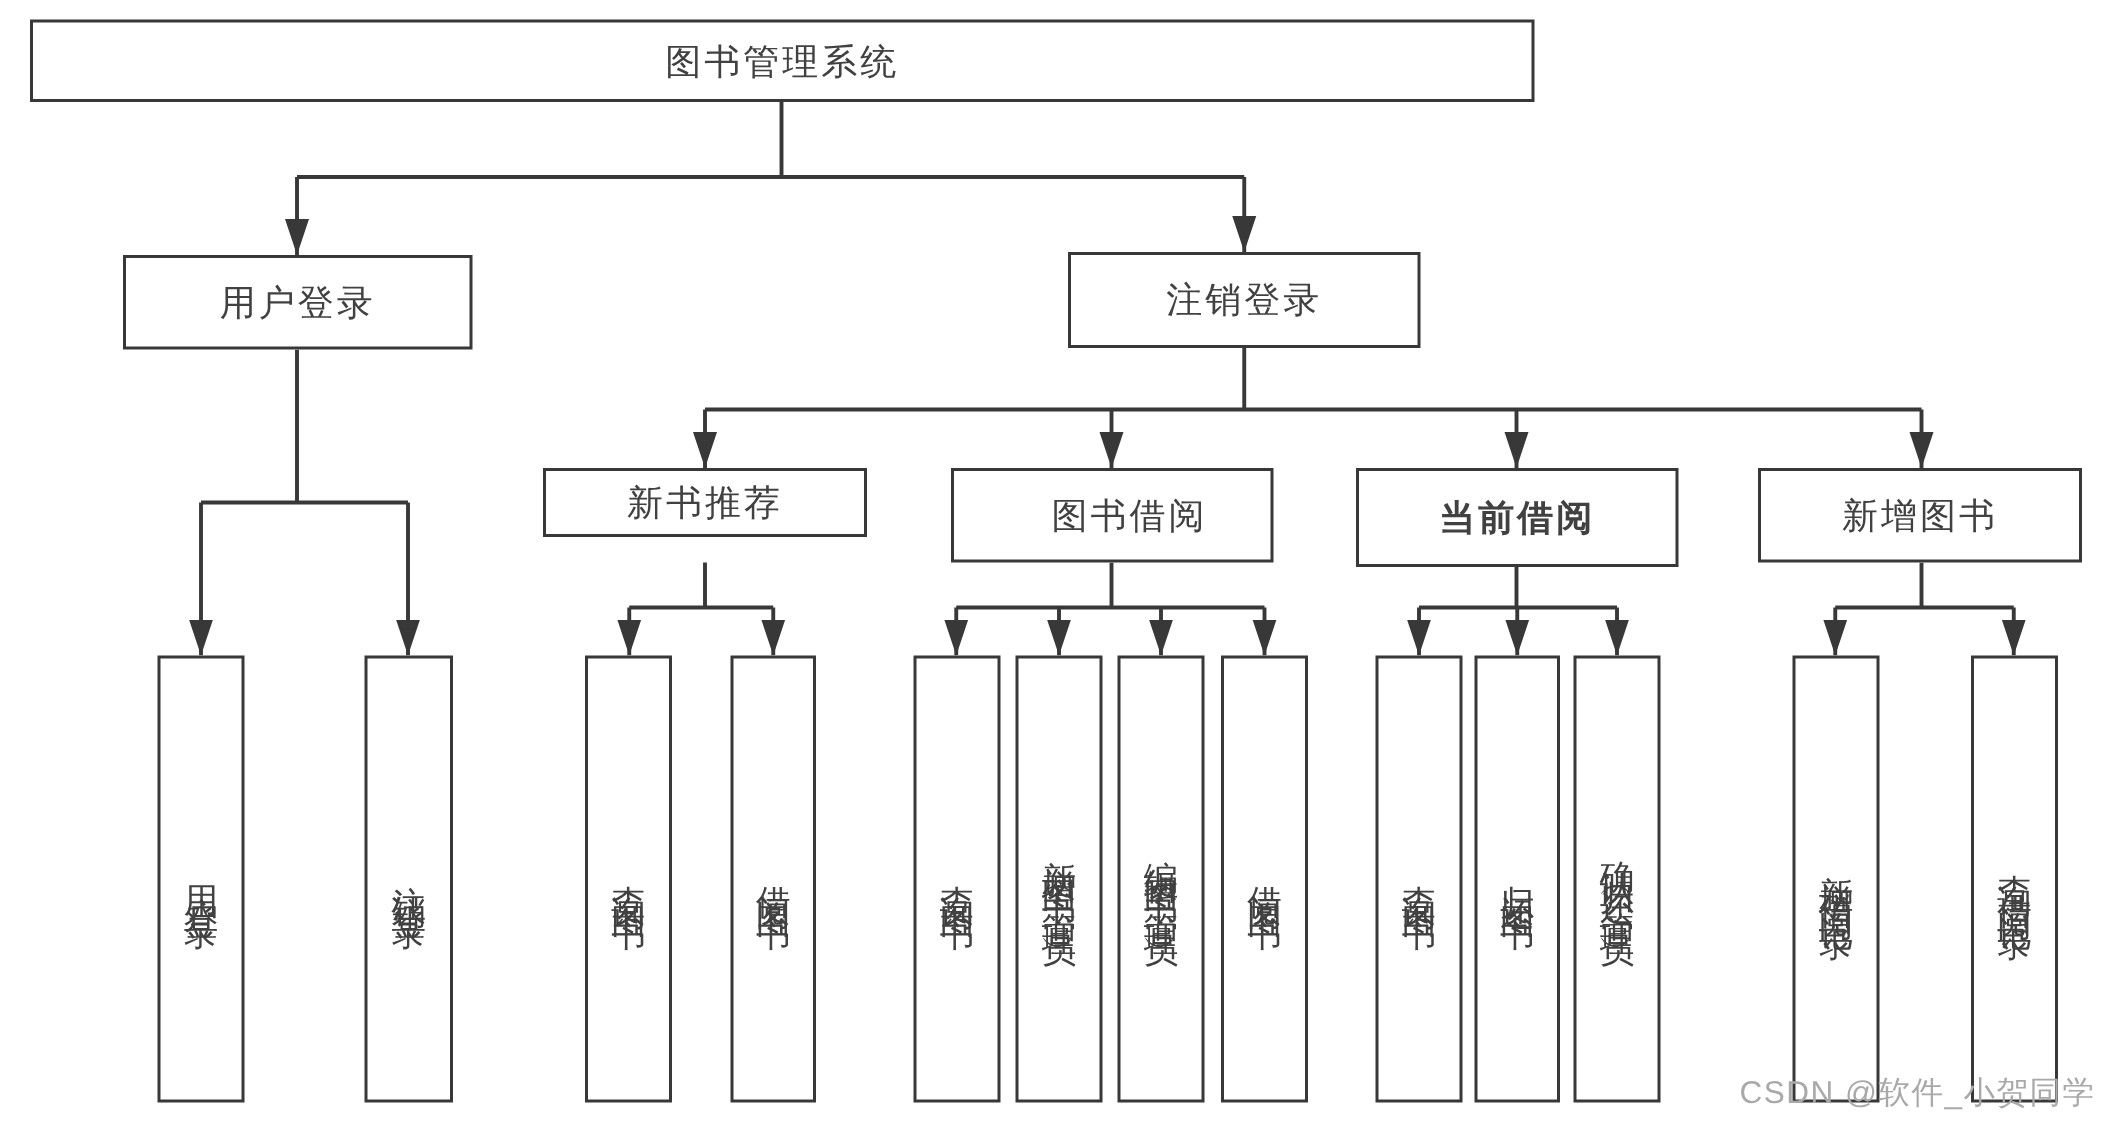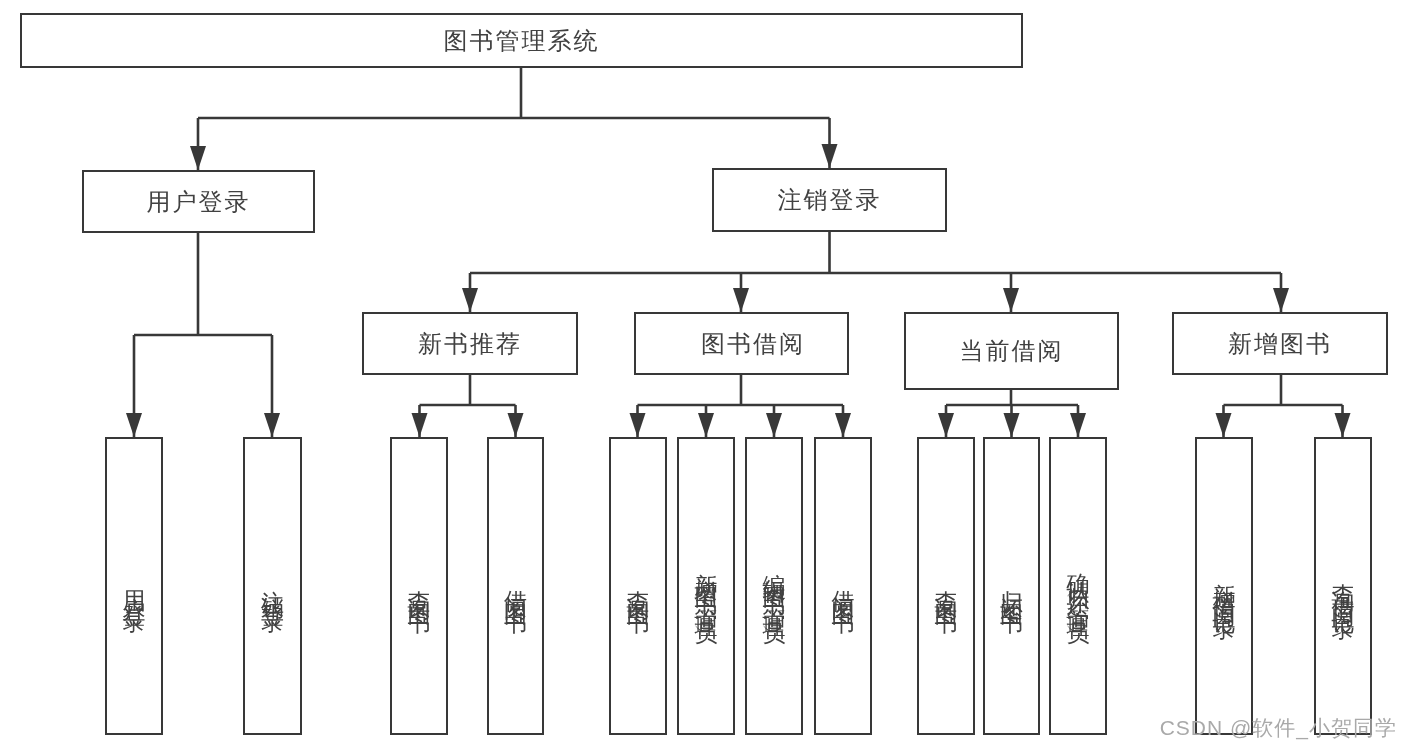--- a/index.html
+++ b/index.html
@@ -116,27 +116,27 @@
     <span>图书管理系统</span>
   </div>
 
   <div class="node h-node" style="left:82px; top:170px; width:233px; height:63px;">
     <span>用户登录</span>
   </div>
   <div class="node h-node" style="left:712px; top:168px; width:235px; height:64px;">
     <span>注销登录</span>
   </div>
 
-  <div class="node h-node" style="left:362px; top:312px; width:216px; height:63px;">
+  <div class="node h-node" style="left:362px; top:312px; width:216px; height:46px;">
     <span>新书推荐</span>
   </div>
   <div class="node h-node" style="left:634px; top:312px; width:215px; height:63px;padding-left:23px;">
     <span>图书借阅</span>
   </div>
-  <div class="node h-node" style="left:904px; top:312px; width:215px; height:78px;">
+  <div class="node h-node" style="left:904px; top:312px; width:215px; height:66px;font-weight:bold;">
     <span>当前借阅</span>
   </div>
   <div class="node h-node" style="left:1172px; top:312px; width:216px; height:63px;">
     <span>新增图书</span>
   </div>
 
   <div class="node v-node" style="left:105px; top:437px; width:58px; height:298px;">
     <span>用户登录</span>
   </div>
   <div class="node v-node" style="left:243px; top:437px; width:59px; height:298px;">

